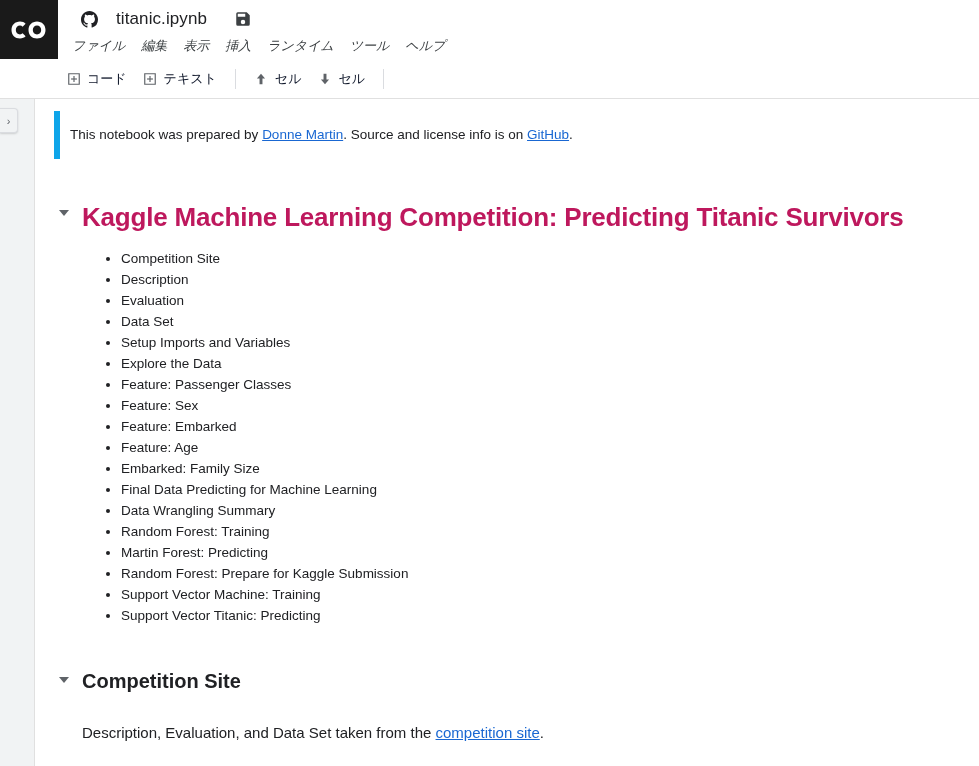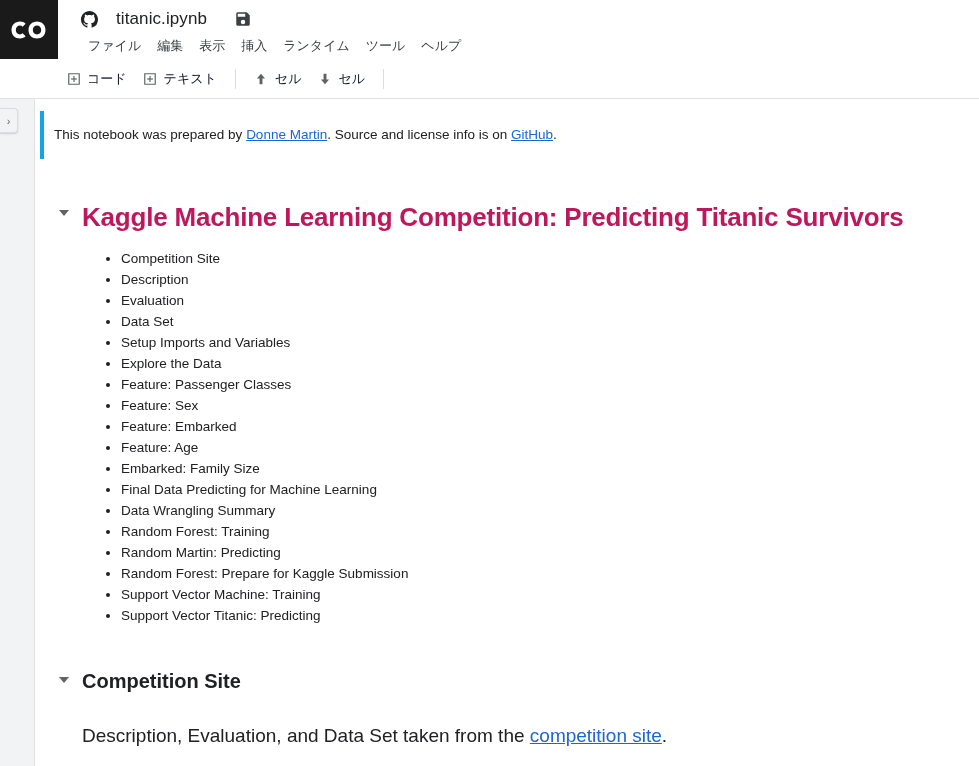--- a/index.html
+++ b/index.html
@@ -68,25 +68,26 @@
     width: 20px;
     height: 20px;
     display: inline-flex;
     align-items: center;
     justify-content: center;
     color: #3c4043;
   }
 
   .menubar {
     position: absolute;
-    left: 80px;
+    left: 64px;
     top: 34px;
     display: flex;
     align-items: center;
     gap: 0px;
+    font-style: italic;
   }
   .menu-item {
     font-size: 13px;
     color: #3c4043;
     padding: 3px 8px;
     border-radius: 4px;
     cursor: default;
     white-space: nowrap;
   }
 
@@ -164,22 +165,22 @@
     left: 35px;
     top: 0;
     right: 0;
     height: 668px;
     background: #ffffff;
     overflow: hidden;
   }
 
   
   .notice {
-    margin: 12px 0 0 5px;
-    border-left: 4px solid #0ea5e9;
+    margin: 12px 0 0 19px;
+    border-left: 6px solid #0ea5e9;
     padding: 14px 0 14px 10px;
     font-size: 13.5px;
     color: #202124;
     line-height: 1.5;
   }
   .notice a { color: #1967d2; text-decoration: underline; }
 
   .md-cell {
     margin-left: 19px;
     position: relative;
@@ -217,21 +218,21 @@
   }
   ul.toc li {
     font-size: 13.5px;
     color: #202124;
     line-height: 21px;
     margin: 0;
     padding: 0;
   }
   .para {
     padding-left: 28px;
-    font-size: 19px;
+    font-size: 15px;
     color: #202124;
     line-height: 1.5;
   }
   .para a { color: #1967d2; text-decoration: underline; }
 
   .sp-48 { height: 42px; }
   .sp-30 { height: 28px; }
 </style>
 </head>
 <body>
@@ -347,21 +348,21 @@
           <li>Setup Imports and Variables</li>
           <li>Explore the Data</li>
           <li>Feature: Passenger Classes</li>
           <li>Feature: Sex</li>
           <li>Feature: Embarked</li>
           <li>Feature: Age</li>
           <li>Embarked: Family Size</li>
           <li>Final Data Predicting for Machine Learning</li>
           <li>Data Wrangling Summary</li>
           <li>Random Forest: Training</li>
-          <li>Random Martin: Predicting</li>
+          <li>Martin Forest: Predicting</li>
           <li>Random Forest: Prepare for Kaggle Submission</li>
           <li>Support Vector Machine: Training</li>
           <li>Support Vector Titanic: Predicting</li>
         </ul>
       </div>
 
       <div class="sp-48"></div>
 
       <div class="md-cell">
         <div class="collapse-tri"></div>

